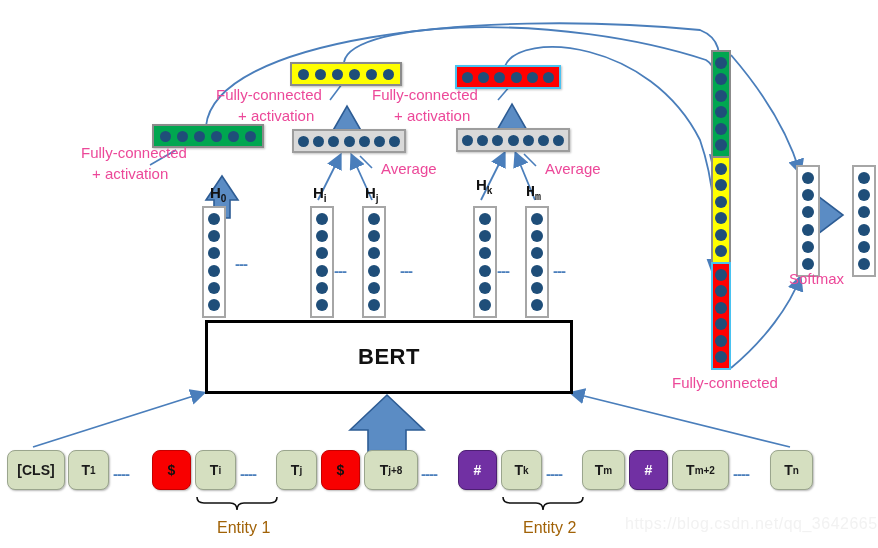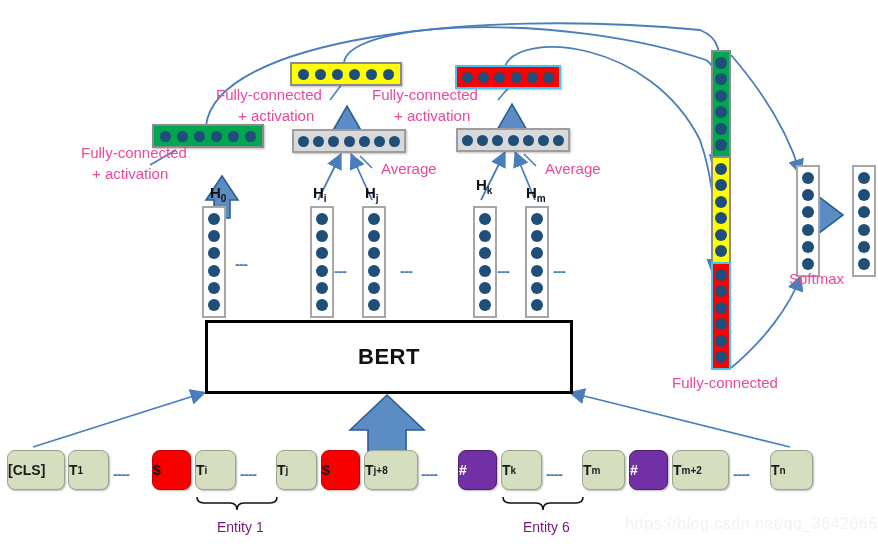--- a/index.html
+++ b/index.html
@@ -1,21 +1,21 @@
 <!DOCTYPE html>
 <html><head>
 <meta charset="utf-8">
 <style>
   html,body{margin:0;padding:0;background:#fff;}
   body{width:878px;height:548px;font-family:"Liberation Sans",sans-serif;}
   #stage{position:relative;width:878px;height:548px;overflow:hidden;background:#ffffff;}
   .abs{position:absolute;}
   
   .tok{
-    position:absolute;display:flex;align-items:center;justify-content:flex-start;
+    position:absolute;display:flex;align-items:center;justify-content:center;
     height:38px;border-radius:8px;border:1px solid #9aa58d;
     background:#d5dfc0;color:#1a1a1a;font-weight:bold;font-size:14px;
     box-shadow:1px 1px 2px rgba(0,0,0,.28);
   }
   .tok.red{background:#f80000;border-color:#c40000;color:#111;}
   .tok.purple{background:#7130a3;border-color:#4d1f73;color:#fff;}
   .tok sub{font-size:10px;font-weight:bold;}
   .dashes{position:absolute;color:#4a7ebb;font-weight:bold;font-size:15px;letter-spacing:-1px;}
   
   .vecbox{position:absolute;display:flex;align-items:center;justify-content:space-evenly;
@@ -35,21 +35,21 @@
   .scol{position:absolute;display:flex;flex-direction:column;align-items:center;justify-content:space-evenly;
         border:2px solid #a6a6a6;background:#fff;}
   .scol .dot{width:12px;height:12px;background:#1f4e79;}
   
   .lbl{position:absolute;color:#ec4899;font-size:15px;line-height:17px;white-space:nowrap;}
   .hlab{position:absolute;font-weight:bold;font-size:15px;color:#111;}
   .hlab sub{font-size:10px;}
   .bertbox{position:absolute;border:3px solid #000;background:#fff;
            display:flex;align-items:center;justify-content:center;
            font-weight:bold;font-size:22px;letter-spacing:.5px;color:#111;}
-  .entlab{position:absolute;font-size:14px;color:#701a75;}
+  .entlab{position:absolute;font-size:16px;color:#a16207;}
   .wm{position:absolute;color:#f2f2f2;font-size:16px;letter-spacing:.5px;}
   svg.overlay{position:absolute;left:0;top:0;width:878px;height:548px;pointer-events:none;}
 </style>
 </head>
 <body>
 
 <div id="stage">
 
   <svg class="overlay" viewBox="0 0 878 548">
     <defs>
@@ -162,21 +162,21 @@
   </div>
   <div class="hlab" style="left:313px;top:184px;">
     <span>H</span><sub>i</sub>
   </div>
   <div class="hlab" style="left:365px;top:184px;">
     <span>H</span><sub>j</sub>
   </div>
   <div class="hlab" style="left:476px;top:176px;">
     <span>H</span><sub>k</sub>
   </div>
-  <div class="hlab" style="left:526px;top:184px;">
+  <div class="hlab" style="left:526px;top:184px;font-family:Liberation Mono, monospace;">
     <span>H</span><sub>m</sub>
   </div>
 
   <div class="hcol abs" style="left:202px;top:206px;width:20px;height:108px;">
     <span class="dot"></span>
       <span class="dot"></span>
       <span class="dot"></span>
       <span class="dot"></span>
       <span class="dot"></span>
       <span class="dot"></span>
@@ -316,16 +316,16 @@
         <sub>m+2</sub>
       </div>
       <div class="dashes" style="left: 733px; top: 465px;">----</div>
       <div class="tok" style="left: 770px; top: 450px; width: 41px;">
         <span>T</span>
         <sub>n</sub>
       </div>
     </div>
 
   <div class="entlab" style="left:217px;top:519px;">Entity 1</div>
-  <div class="entlab" style="left:523px;top:519px;">Entity 6</div>
+  <div class="entlab" style="left:523px;top:519px;">Entity 2</div>
 
   <div class="wm" style="left:625px;top:515px;">https://blog.csdn.net/qq_36426650</div>
 </div>
 
 </body></html>

